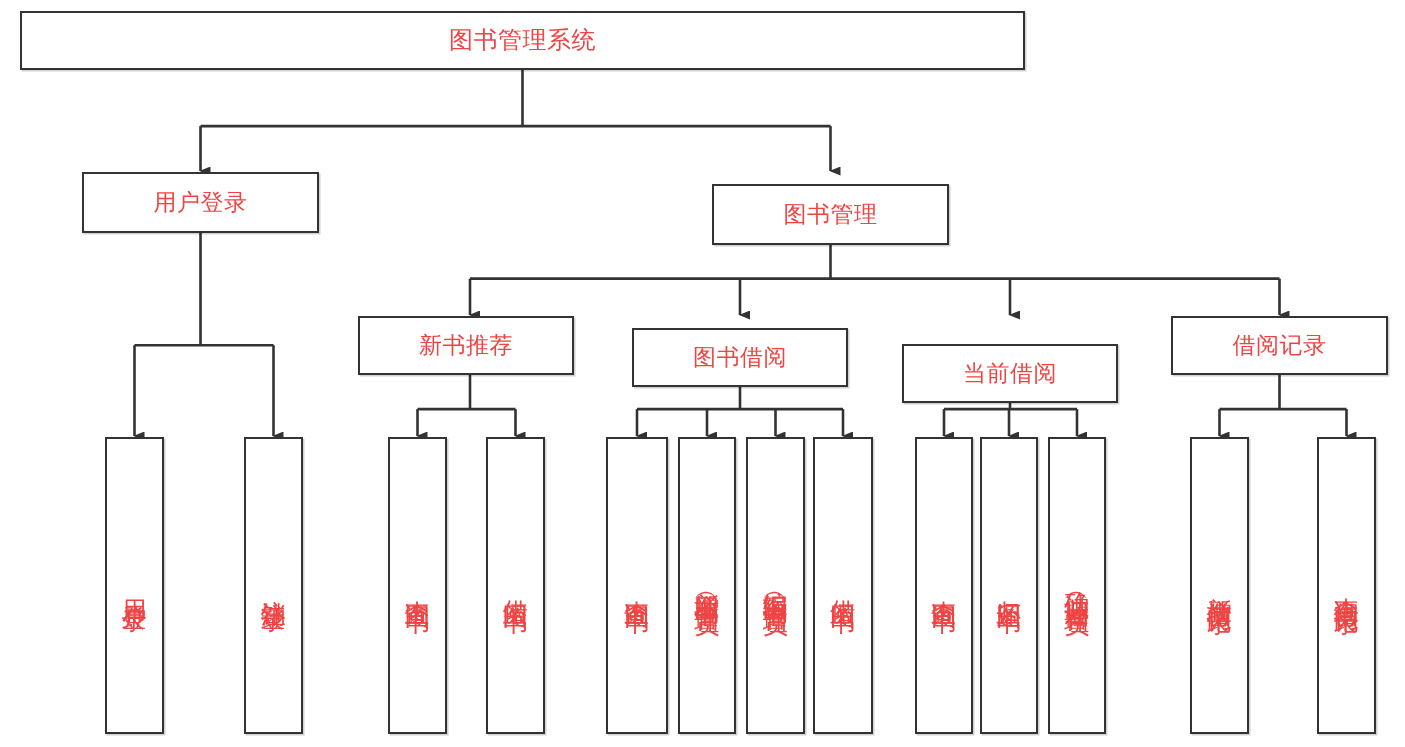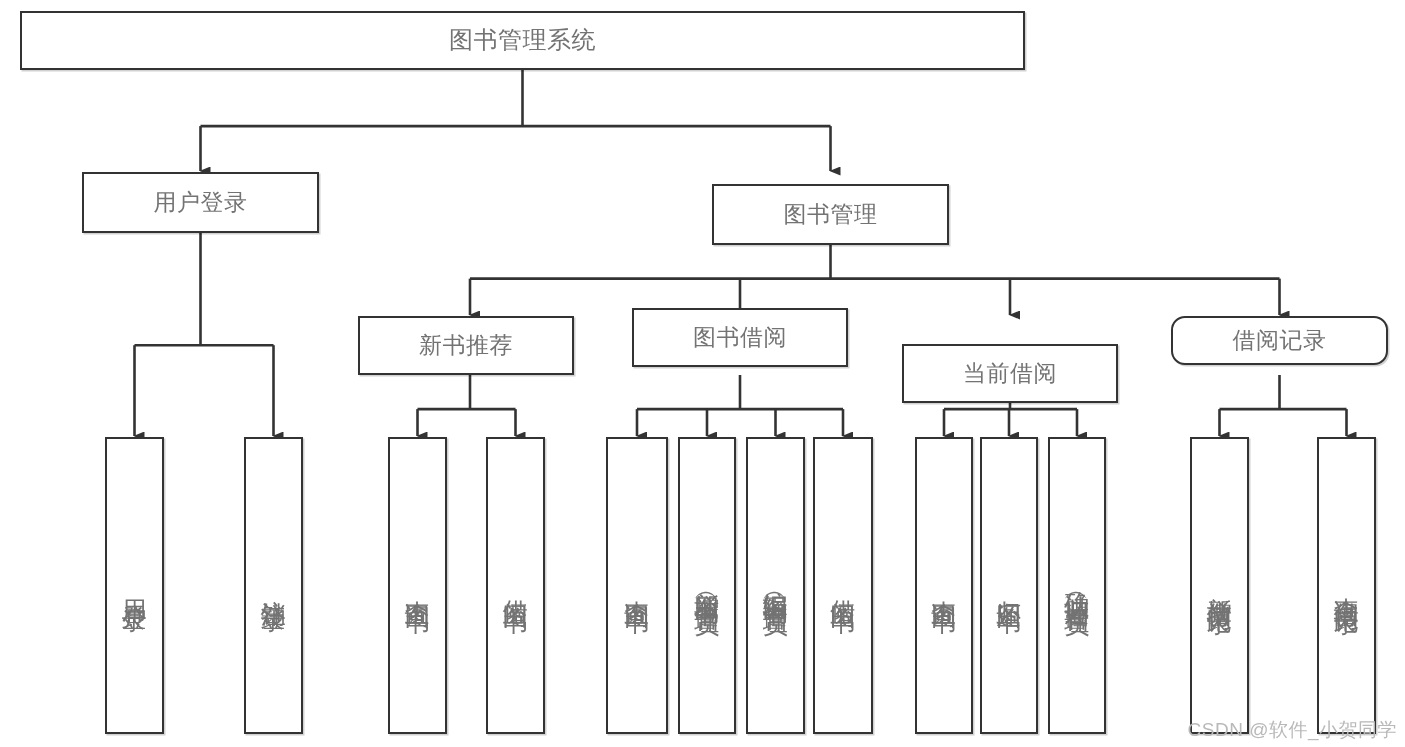--- a/index.html
+++ b/index.html
@@ -30,21 +30,21 @@
     position: absolute;
     box-sizing: border-box;
     background: #ffffff;
     border: 2.5px solid #333333;
     display: flex;
     align-items: center;
     justify-content: center;
     box-shadow: 1.5px 1.5px 0 rgba(0,0,0,0.18);
   }
   .node-label {
-    color: #737373;
+    color: #ef4444;
     text-align: center;
     line-height: 1.18;
     white-space: pre-line;
   }
   .node.horizontal .node-label {
     font-size: 23px;
     letter-spacing: 0.5px;
   }
   .node.root .node-label {
     font-size: 24px;
@@ -127,27 +127,27 @@
       </div>
       <div class="node horizontal" style="left: 82px; top: 172px; width: 237px; height: 61px;">
         <span class="node-label">用户登录</span>
       </div>
       <div class="node horizontal" style="left: 712px; top: 184px; width: 237px; height: 61px;">
         <span class="node-label">图书管理</span>
       </div>
       <div class="node horizontal" style="left: 358px; top: 316px; width: 216px; height: 59px;">
         <span class="node-label">新书推荐</span>
       </div>
-      <div class="node horizontal" style="left: 632px; top: 308px; width: 216px; height: 59px;">
+      <div class="node horizontal" style="left: 632px; top: 328px; width: 216px; height: 59px;">
         <span class="node-label">图书借阅</span>
       </div>
       <div class="node horizontal" style="left: 902px; top: 316px; width: 216px; height: 59px; margin-top: 28px;">
         <span class="node-label">当前借阅</span>
       </div>
-      <div class="node horizontal" style="left: 1171px; top: 316px; width: 217px; height: 49px; border-radius: 14px;">
+      <div class="node horizontal" style="left: 1171px; top: 316px; width: 217px; height: 59px;">
         <span class="node-label">借阅记录</span>
       </div>
       <div class="node vertical" style="left: 105px; top: 437px; width: 59px; height: 297px;">
         <span class="node-label">用户登录</span>
       </div>
       <div class="node vertical" style="left: 244px; top: 437px; width: 59px; height: 297px;">
         <span class="node-label">注销登录</span>
       </div>
       <div class="node vertical" style="left: 388px; top: 437px; width: 59px; height: 297px;">
         <span class="node-label">查询图书</span>
@@ -177,14 +177,13 @@
         <span class="node-label">确认归还（管理员）</span>
       </div>
       <div class="node vertical" style="left: 1190px; top: 437px; width: 59px; height: 297px;">
         <span class="node-label">新增借阅记录</span>
       </div>
       <div class="node vertical" style="left: 1317px; top: 437px; width: 59px; height: 297px;">
         <span class="node-label">查询借阅记录</span>
       </div>
     </div>
 
-  <div id="watermark">CSDN @软件_小贺同学</div>
 </div>
 
 </body></html>

